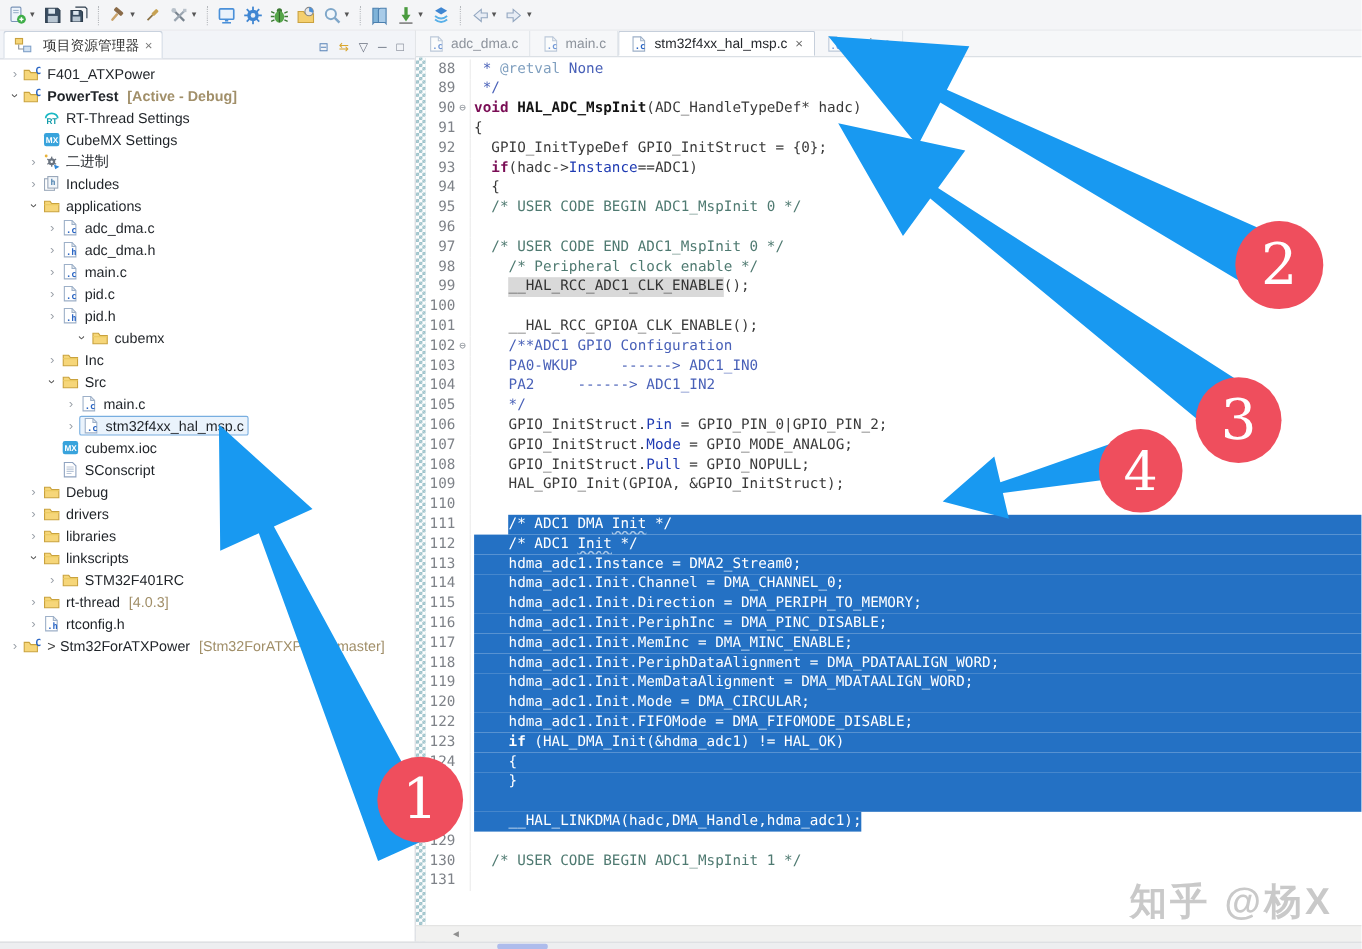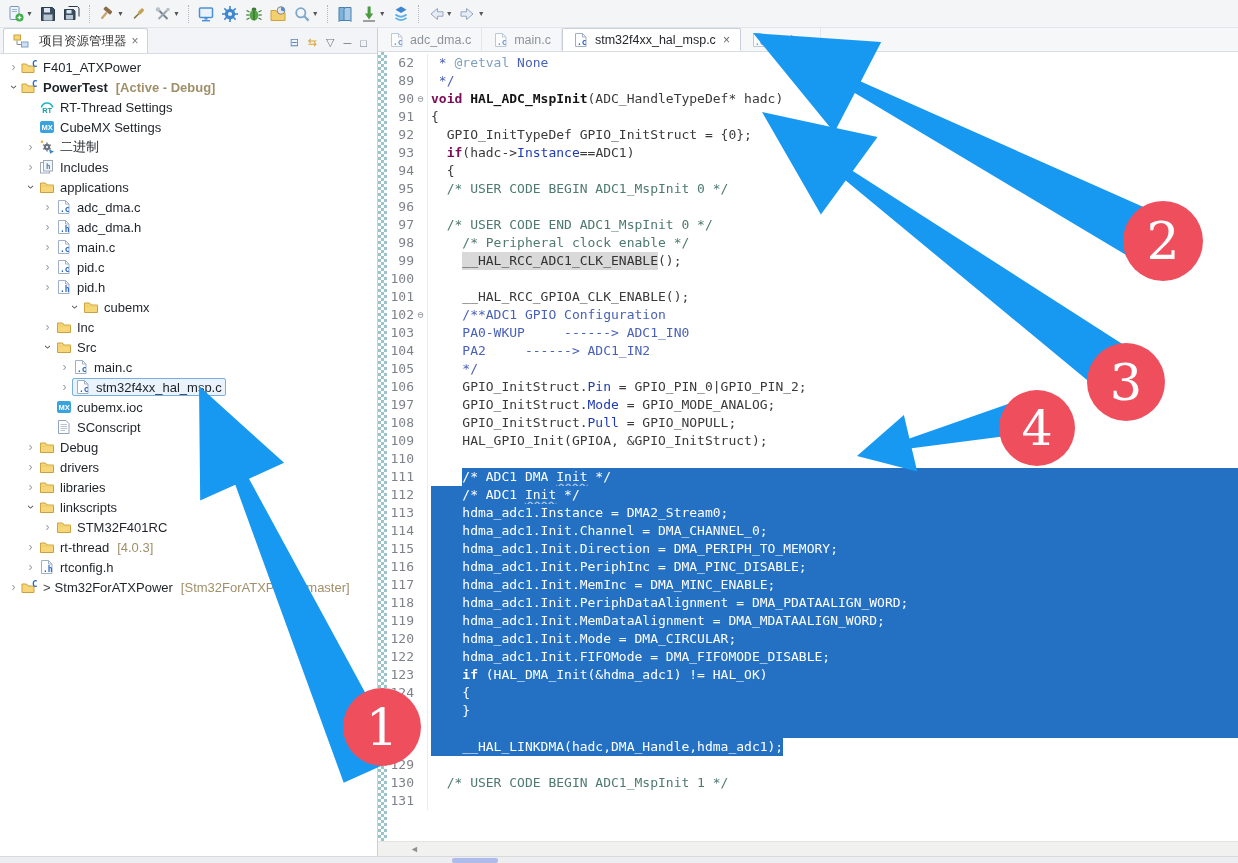--- a/index.html
+++ b/index.html
@@ -677,40 +677,40 @@
                 <path d="M8.5 1.5 v3.5 h3.5" fill="none" stroke="#9db0c8"></path>
                 <text x="3" y="12.5" font-size="8" font-weight="bold" fill="#2b66c4" font-family="monospace">.c</text>
               </svg>
             </span>
             <span>main.c</span>
           </div>
         </div>
       <div class="codewrap">
         <div class="hatch"></div>
         <div class="codelines" id="codelines">
-            <div class="cl"><span class="lnum">62</span><span class="fold"></span><span class="ltxt"><span class="d"> * </span><span class="t">@retval</span><span class="d"> None</span></span></div>
+            <div class="cl"><span class="lnum">88</span><span class="fold"></span><span class="ltxt"><span class="d"> * </span><span class="t">@retval</span><span class="d"> None</span></span></div>
             <div class="cl"><span class="lnum">89</span><span class="fold"></span><span class="ltxt"><span class="d"> */</span></span></div>
             <div class="cl"><span class="lnum">90</span><span class="fold">⊖</span><span class="ltxt"><span class="k">void</span><span class="p"> </span><span class="f">HAL_ADC_MspInit</span><span class="p">(ADC_HandleTypeDef* hadc)</span></span></div>
             <div class="cl"><span class="lnum">91</span><span class="fold"></span><span class="ltxt"><span class="p">{</span></span></div>
             <div class="cl"><span class="lnum">92</span><span class="fold"></span><span class="ltxt"><span class="p">  GPIO_InitTypeDef GPIO_InitStruct = {0};</span></span></div>
             <div class="cl"><span class="lnum">93</span><span class="fold"></span><span class="ltxt"><span class="p">  </span><span class="k">if</span><span class="p">(hadc-&gt;</span><span class="m">Instance</span><span class="p">==ADC1)</span></span></div>
             <div class="cl"><span class="lnum">94</span><span class="fold"></span><span class="ltxt"><span class="p">  {</span></span></div>
             <div class="cl"><span class="lnum">95</span><span class="fold"></span><span class="ltxt"><span class="c">  /* USER CODE BEGIN ADC1_MspInit 0 */</span></span></div>
             <div class="cl"><span class="lnum">96</span><span class="fold"></span><span class="ltxt"></span></div>
             <div class="cl"><span class="lnum">97</span><span class="fold"></span><span class="ltxt"><span class="c">  /* USER CODE END ADC1_MspInit 0 */</span></span></div>
             <div class="cl"><span class="lnum">98</span><span class="fold"></span><span class="ltxt"><span class="c">    /* Peripheral clock enable */</span></span></div>
             <div class="cl"><span class="lnum">99</span><span class="fold"></span><span class="ltxt"><span class="p">    </span><span class="hl">__HAL_RCC_ADC1_CLK_ENABLE</span><span class="p">();</span></span></div>
             <div class="cl"><span class="lnum">100</span><span class="fold"></span><span class="ltxt"></span></div>
             <div class="cl"><span class="lnum">101</span><span class="fold"></span><span class="ltxt"><span class="p">    __HAL_RCC_GPIOA_CLK_ENABLE();</span></span></div>
             <div class="cl"><span class="lnum">102</span><span class="fold">⊖</span><span class="ltxt"><span class="d">    /**ADC1 GPIO Configuration</span></span></div>
             <div class="cl"><span class="lnum">103</span><span class="fold"></span><span class="ltxt"><span class="d">    PA0-WKUP     ------&gt; ADC1_IN0</span></span></div>
             <div class="cl"><span class="lnum">104</span><span class="fold"></span><span class="ltxt"><span class="d">    PA2     ------&gt; ADC1_IN2</span></span></div>
             <div class="cl"><span class="lnum">105</span><span class="fold"></span><span class="ltxt"><span class="d">    */</span></span></div>
             <div class="cl"><span class="lnum">106</span><span class="fold"></span><span class="ltxt"><span class="p">    GPIO_InitStruct.</span><span class="m">Pin</span><span class="p"> = GPIO_PIN_0|GPIO_PIN_2;</span></span></div>
-            <div class="cl"><span class="lnum">197</span><span class="fold"></span><span class="ltxt"><span class="p">    GPIO_InitStruct.</span><span class="m">Mode</span><span class="p"> = GPIO_MODE_ANALOG;</span></span></div>
+            <div class="cl"><span class="lnum">107</span><span class="fold"></span><span class="ltxt"><span class="p">    GPIO_InitStruct.</span><span class="m">Mode</span><span class="p"> = GPIO_MODE_ANALOG;</span></span></div>
             <div class="cl"><span class="lnum">108</span><span class="fold"></span><span class="ltxt"><span class="p">    GPIO_InitStruct.</span><span class="m">Pull</span><span class="p"> = GPIO_NOPULL;</span></span></div>
             <div class="cl"><span class="lnum">109</span><span class="fold"></span><span class="ltxt"><span class="p">    HAL_GPIO_Init(GPIOA, &amp;GPIO_InitStruct);</span></span></div>
             <div class="cl"><span class="lnum">110</span><span class="fold"></span><span class="ltxt"></span></div>
             <div class="cl"><span class="lnum">111</span><span class="fold"></span><span class="ltxt"><span class="p">    </span><span class="selw grow"><span class="c">/* ADC1 DMA </span><span class="c u">Init</span><span class="c"> */</span></span></span></div>
             <div class="cl"><span class="lnum">112</span><span class="fold"></span><span class="ltxt"><span class="selw grow"><span class="c">    /* ADC1 </span><span class="c u">Init</span><span class="c"> */</span></span></span></div>
             <div class="cl"><span class="lnum">113</span><span class="fold"></span><span class="ltxt"><span class="selw grow"><span class="p">    hdma_adc1.</span><span class="m">Instance</span><span class="p"> = DMA2_Stream0;</span></span></span></div>
             <div class="cl"><span class="lnum">114</span><span class="fold"></span><span class="ltxt"><span class="selw grow"><span class="p">    hdma_adc1.Init.Channel = DMA_CHANNEL_0;</span></span></span></div>
             <div class="cl"><span class="lnum">115</span><span class="fold"></span><span class="ltxt"><span class="selw grow"><span class="p">    hdma_adc1.Init.Direction = DMA_PERIPH_TO_MEMORY;</span></span></span></div>
             <div class="cl"><span class="lnum">116</span><span class="fold"></span><span class="ltxt"><span class="selw grow"><span class="p">    hdma_adc1.Init.PeriphInc = DMA_PINC_DISABLE;</span></span></span></div>
             <div class="cl"><span class="lnum">117</span><span class="fold"></span><span class="ltxt"><span class="selw grow"><span class="p">    hdma_adc1.Init.MemInc = DMA_MINC_ENABLE;</span></span></span></div>
@@ -742,13 +742,14 @@
       <polygon points="1180.7,223.6 860.8,81.5 881.2,42.0 753.0,33.0 834.3,132.6 854.8,93.1 1155.3,272.4" fill="#1899f1"></polygon>
       <polygon points="1133.3,351.0 852.8,170.9 877.5,136.9 762.0,112.0 820.9,214.5 845.7,180.5 1102.7,393.0" fill="#1899f1"></polygon>
       <polygon points="1018.1,400.5 909.4,438.5 903.9,415.1 857.0,456.0 917.2,471.6 911.7,448.2 1025.9,433.5" fill="#1899f1"></polygon>
     </svg>
   <div id="circles">
       <div class="anno-circle" style="left: 343px; top: 688px; height: 78px; width: 78px; background: rgb(239, 78, 93); font-size: 51px;">1</div>
       <div class="anno-circle" style="left: 1123px; top: 201px; height: 80px; width: 80px; background: rgb(239, 78, 93); font-size: 52px;">2</div>
       <div class="anno-circle" style="left: 1087px; top: 343px; height: 78px; width: 78px; background: rgb(239, 78, 93); font-size: 51px;">3</div>
       <div class="anno-circle" style="left: 999px; top: 390px; height: 76px; width: 76px; background: rgb(239, 78, 93); font-size: 49px;">4</div>
     </div>
+  <div class="watermark">知乎 @杨X</div>
 </div>
 
 </body></html>

